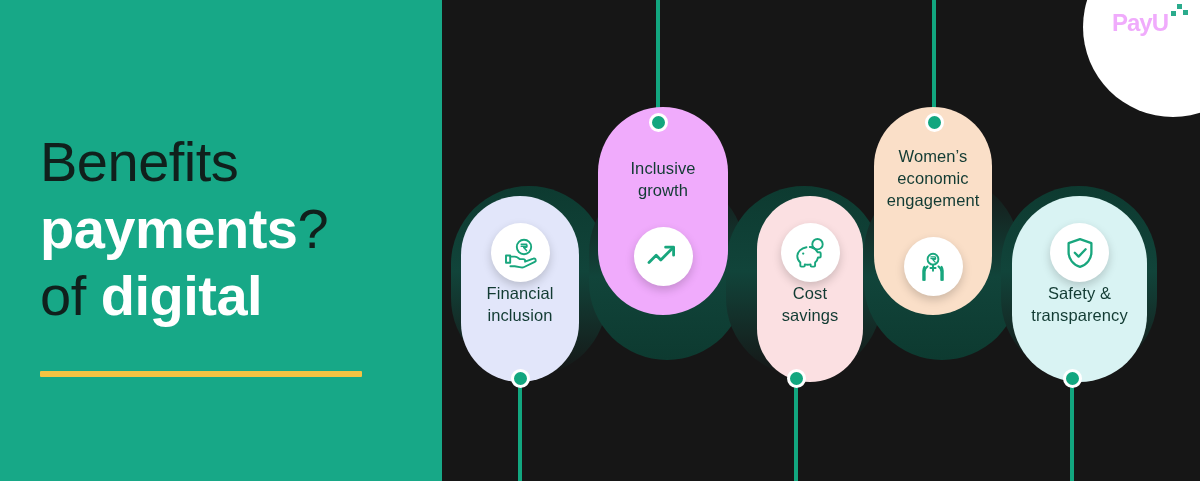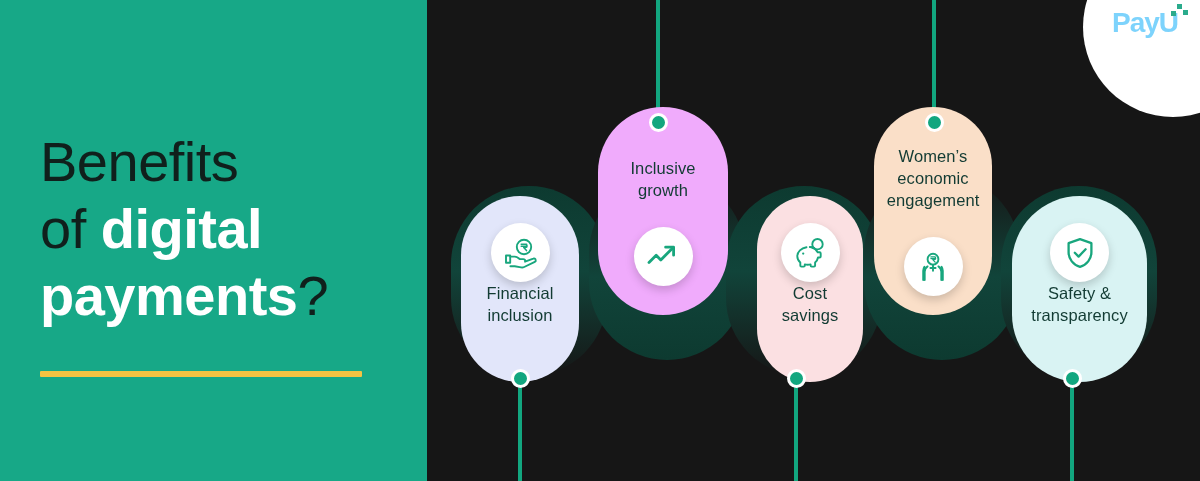--- a/index.html
+++ b/index.html
@@ -8,20 +8,21 @@
     background:#161616;
     font-family:"Liberation Sans", sans-serif;
     -webkit-font-smoothing:antialiased;
   }
   #stage{position:relative;width:1200px;height:481px;overflow:hidden;background:#161616;}
 
   
   .left-panel{
     position:absolute;left:0;top:0;width:427px;height:481px;
     background:#17a887;
+    padding-left:15px;
   }
   .title-block{
     position:absolute;left:40px;top:128px;width:370px;
   }
   .title-line{
     font-size:56px;line-height:67px;letter-spacing:-0.5px;
     white-space:nowrap;
   }
   .tl-1{color:#10201c;font-weight:400;}
   .tl-2{color:#10201c;font-weight:400;}
@@ -32,21 +33,21 @@
     background:#f5c342;border-radius:1px;
   }
 
   
   .logo-circle{
     position:absolute;left:1083px;top:-63px;width:180px;height:180px;
     background:#ffffff;border-radius:50%;
   }
   .logo-mark{
     position:absolute;left:1112px;top:8px;
-    font-size:28px;font-weight:700;color:#7dd3fc;
+    font-size:24px;font-weight:700;color:#f0abfc;
     letter-spacing:-1px;line-height:30px;
   }
   .logo-mark .u{font-weight:700;}
   .logo-dots{position:absolute;left:1168px;top:4px;width:22px;height:20px;}
   .logo-dots i{position:absolute;display:block;background:#2aab8c;}
   .ld1{width:5px;height:5px;left:9px;top:0;}
   .ld2{width:5px;height:5px;left:15px;top:6px;}
   .ld3{width:5px;height:5px;left:3px;top:7px;}
 
   
@@ -103,22 +104,22 @@
   }
 </style>
 </head>
 <body>
 
 <div id="stage">
 
   <div class="left-panel">
     <div class="title-block">
       <div class="title-line tl-1">Benefits</div>
+      <div class="title-line"><span class="tl-bold">payments</span><span class="tl-q">?</span></div>
       <div class="title-line"><span class="tl-2">of </span><span class="tl-bold">digital</span></div>
-      <div class="title-line"><span class="tl-bold">payments</span><span class="tl-q">?</span></div>
     </div>
     <div class="title-underline"></div>
   </div>
 
   <div class="logo-circle"></div>
   <div class="logo-mark"><span>Pay</span><span class="u">U</span></div>
   <div class="logo-dots">
     <i class="ld1"></i>
       <i class="ld2"></i>
       <i class="ld3"></i>

